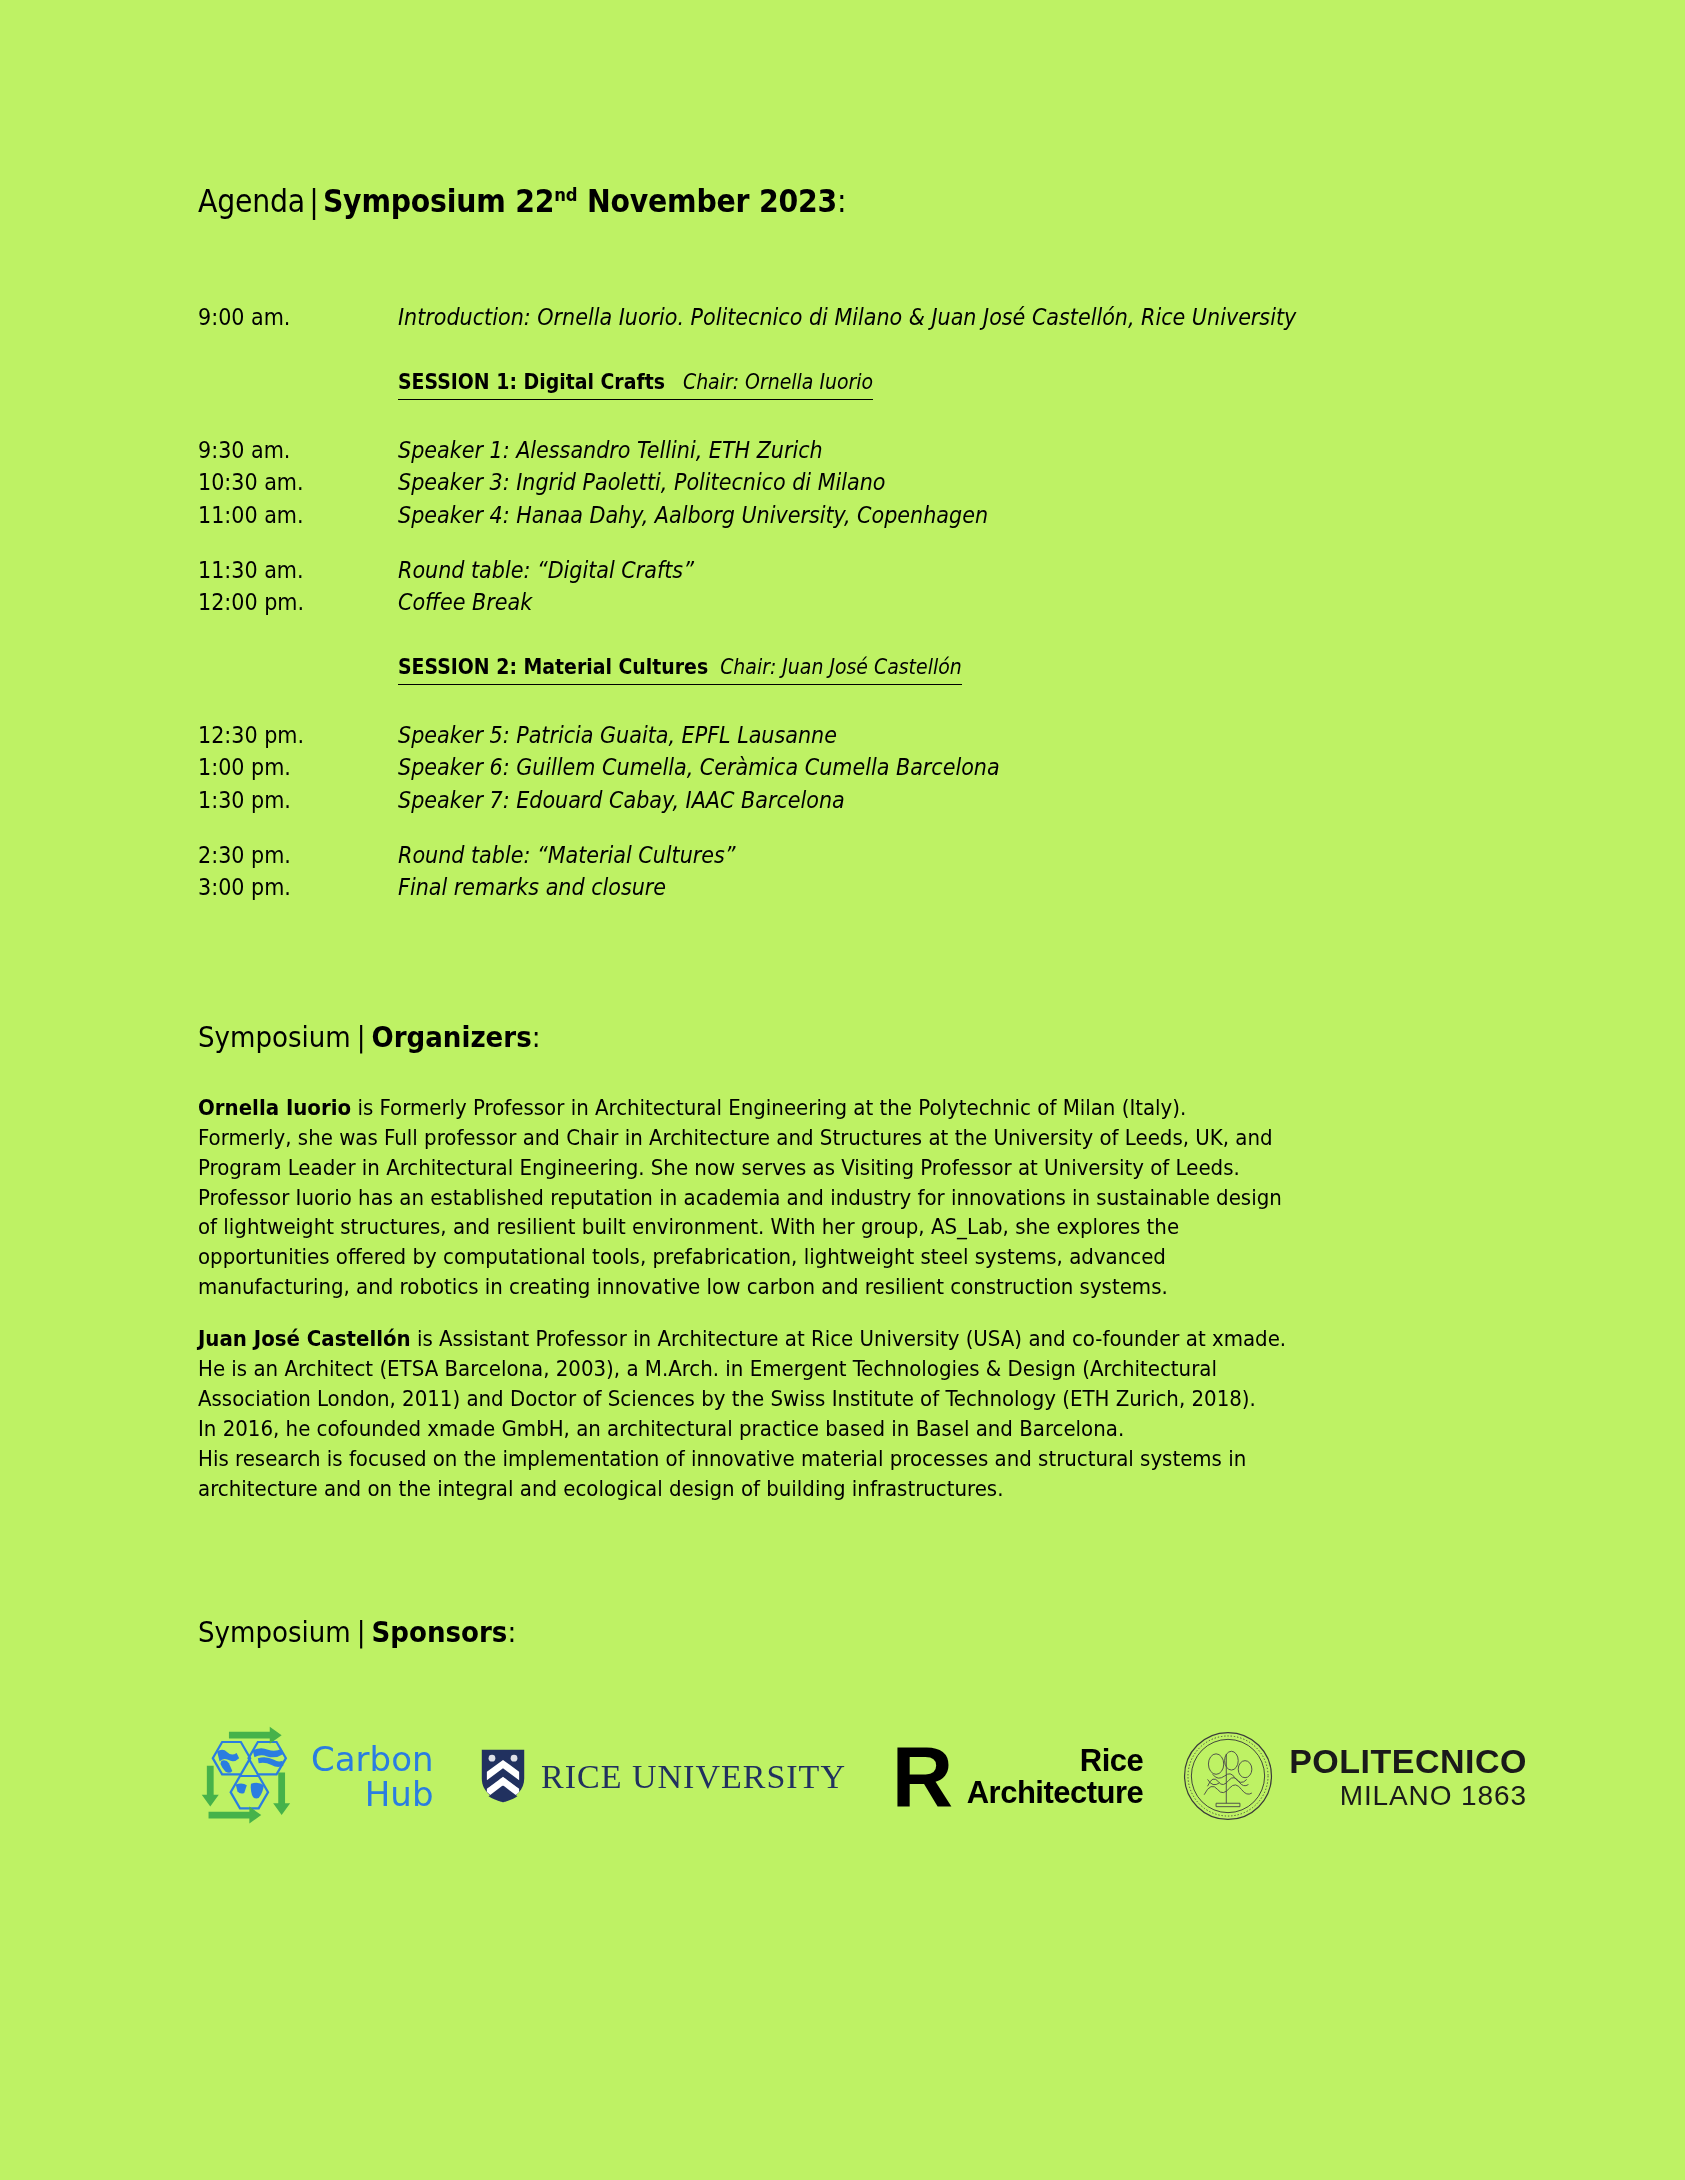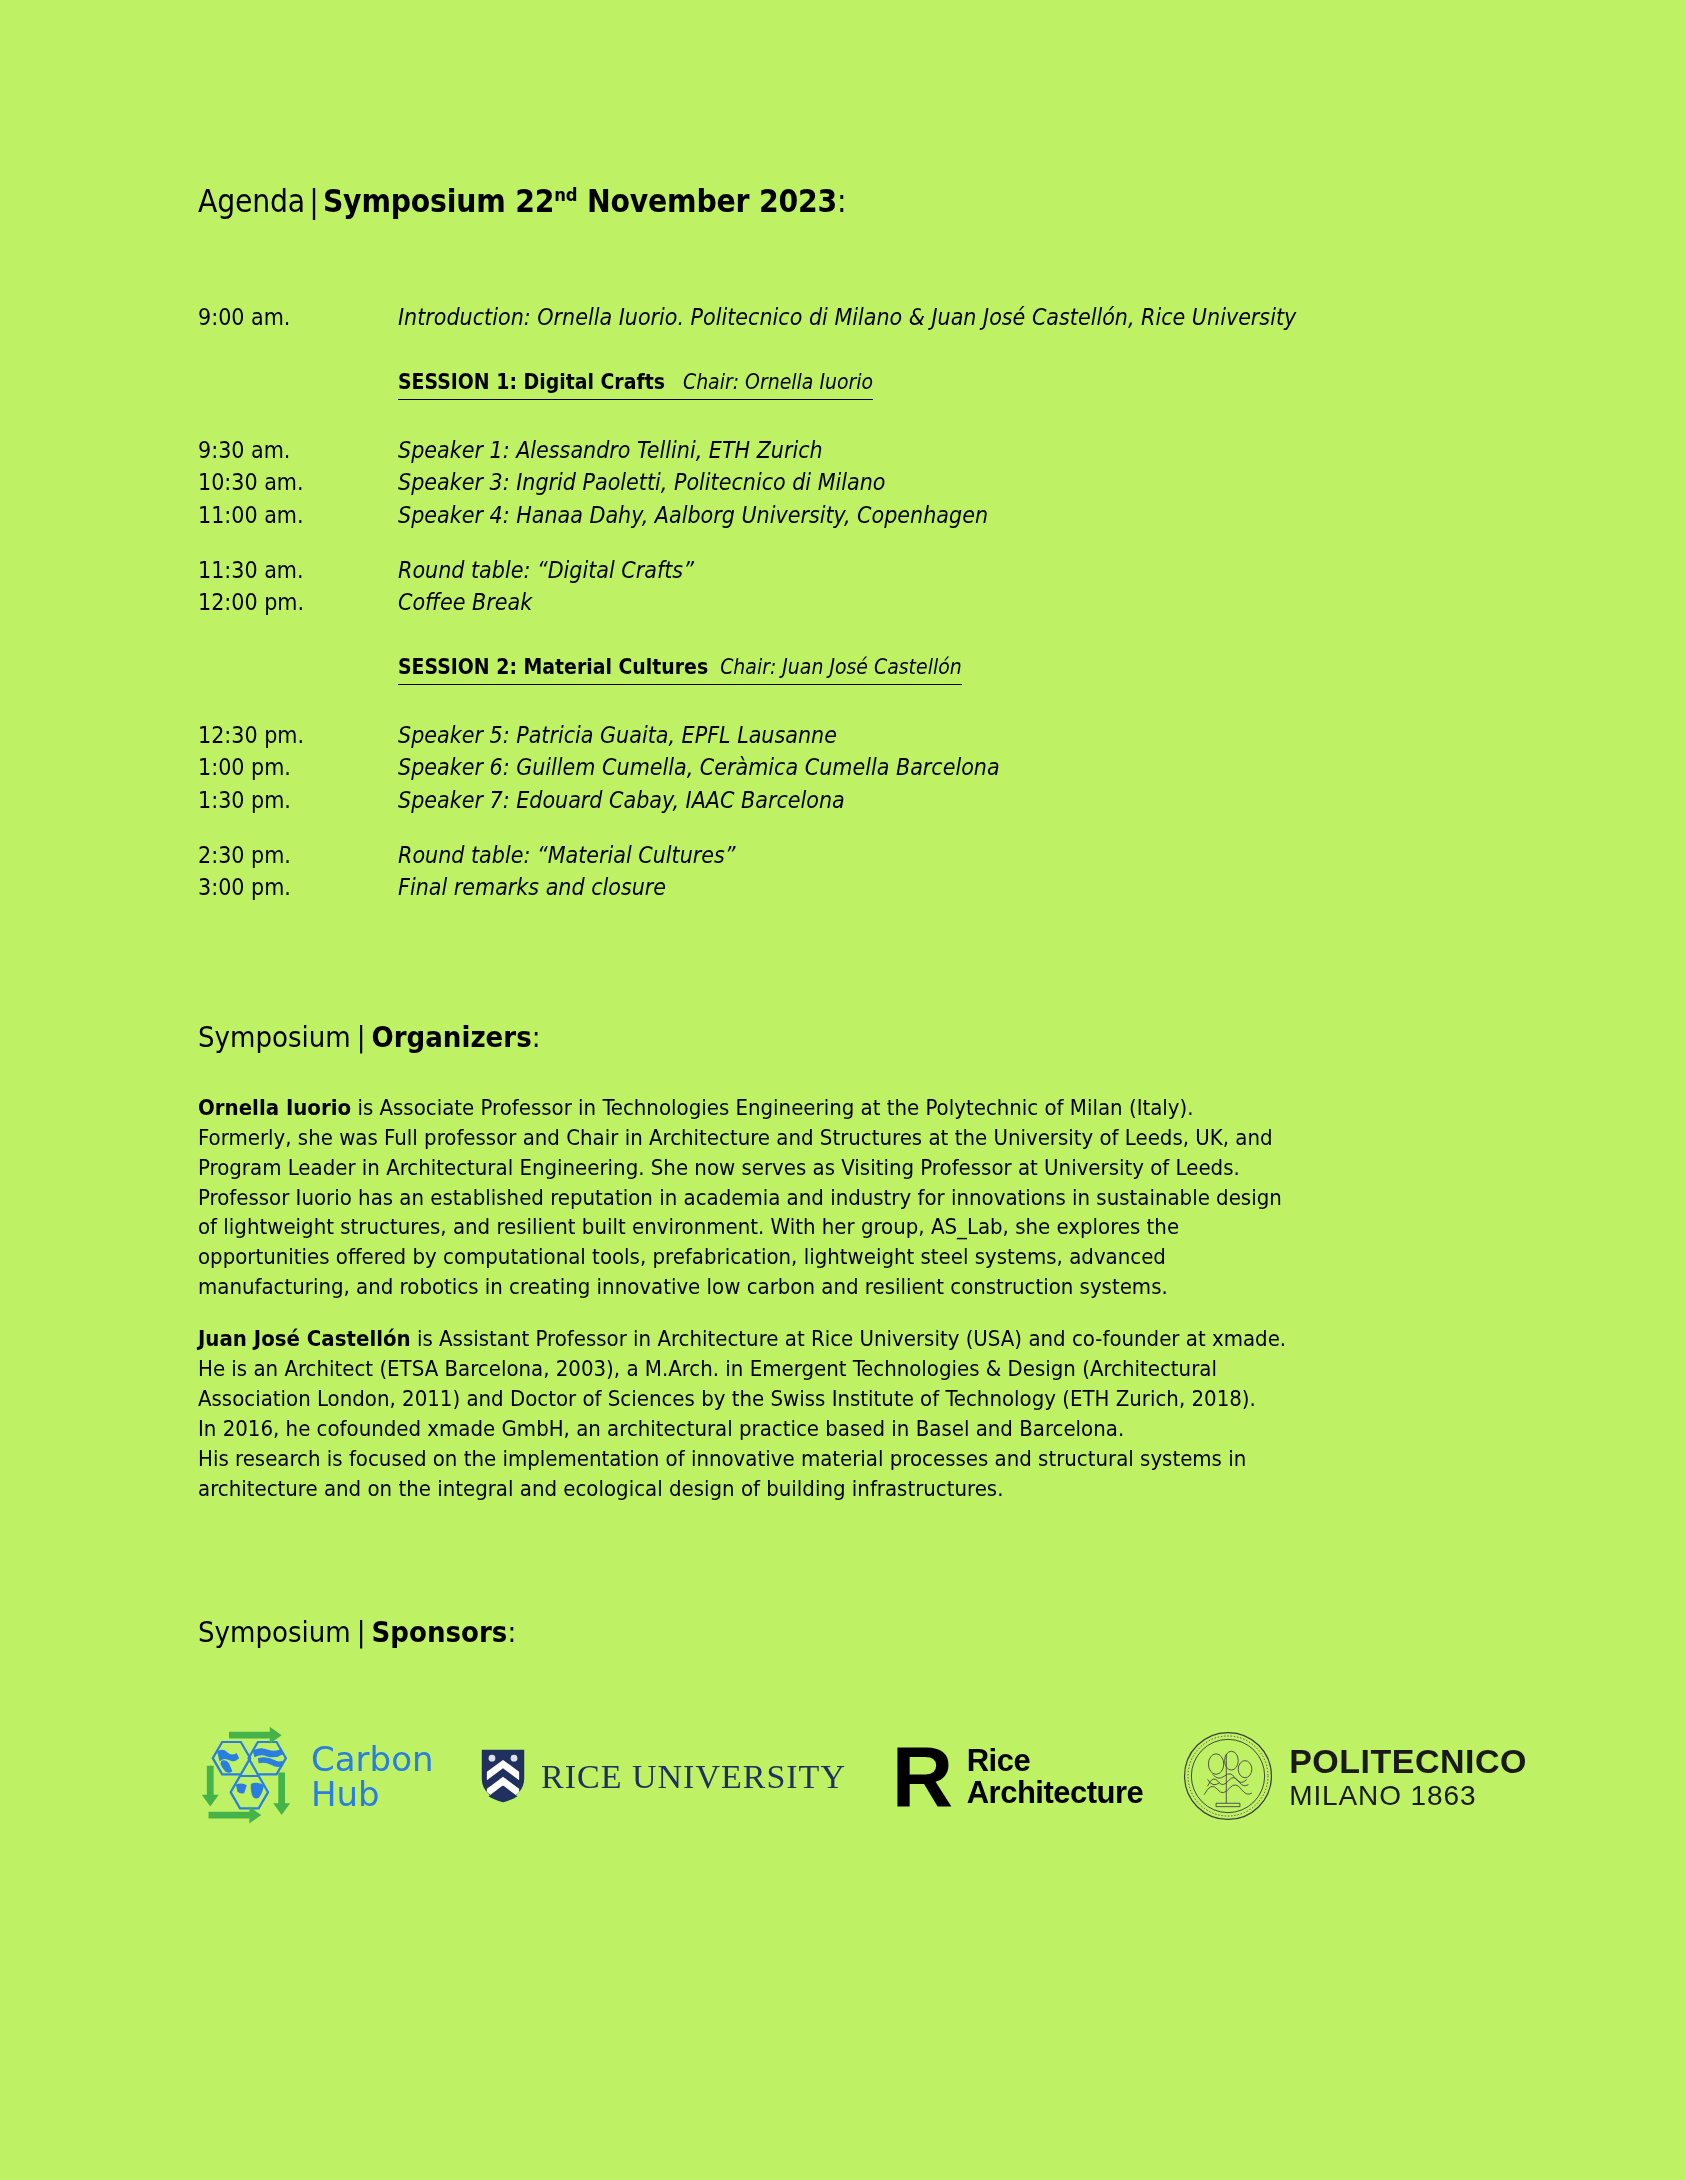--- a/index.html
+++ b/index.html
@@ -114,20 +114,21 @@
   .bio b { font-weight: 700; }
   .bio .ln { display: block; white-space: nowrap; }
 
   
   .sponsors {
     margin-top: 56px;
     display: flex;
     align-items: center;
     gap: 9px;
     height: 145px;
+    text-align: right;
   }
   .sponsor {
     display: flex;
     align-items: center;
     height: 128px;
   }
   .sp-carbonhub { margin-left: 0px; width: 281px; }
   .sp-rice      { margin-left: 22px; width: 366px; }
   .sp-ricearch  { margin-left: 37px; width: 298px; }
   .sp-polimi    { margin-left: 15.3px; width: 375px; }
@@ -274,21 +275,21 @@
 
     <div style="height:116px"></div>
 
     <div class="section-heading">
       <span class="light">Symposium</span><span class="bar">|</span><span class="strong">Organizers</span><span class="light">:</span>
     </div>
 
     <div style="height:39px"></div>
 
     <p class="bio">
-      <span class="ln"><b>Ornella Iuorio</b><span> is Associate Professor in Technologies Engineering at the Polytechnic of Milan (Italy).</span></span>
+      <span class="ln"><b>Ornella Iuorio</b><span> is Formerly Professor in Architectural Engineering at the Polytechnic of Milan (Italy).</span></span>
       <span class="ln">Formerly, she was Full professor and Chair in Architecture and Structures at the University of Leeds, UK, and</span>
       <span class="ln">Program Leader in Architectural Engineering. She now serves as Visiting Professor at University of Leeds.</span>
       <span class="ln">Professor Iuorio has an established reputation in academia and industry for innovations in sustainable design</span>
       <span class="ln">of lightweight structures, and resilient built environment. With her group, AS_Lab, she explores the</span>
       <span class="ln">opportunities offered by computational tools, prefabrication, lightweight steel systems, advanced</span>
       <span class="ln">manufacturing, and robotics in creating innovative low carbon and resilient construction systems.</span>
     </p>
 
     <div style="height:22px"></div>
 

